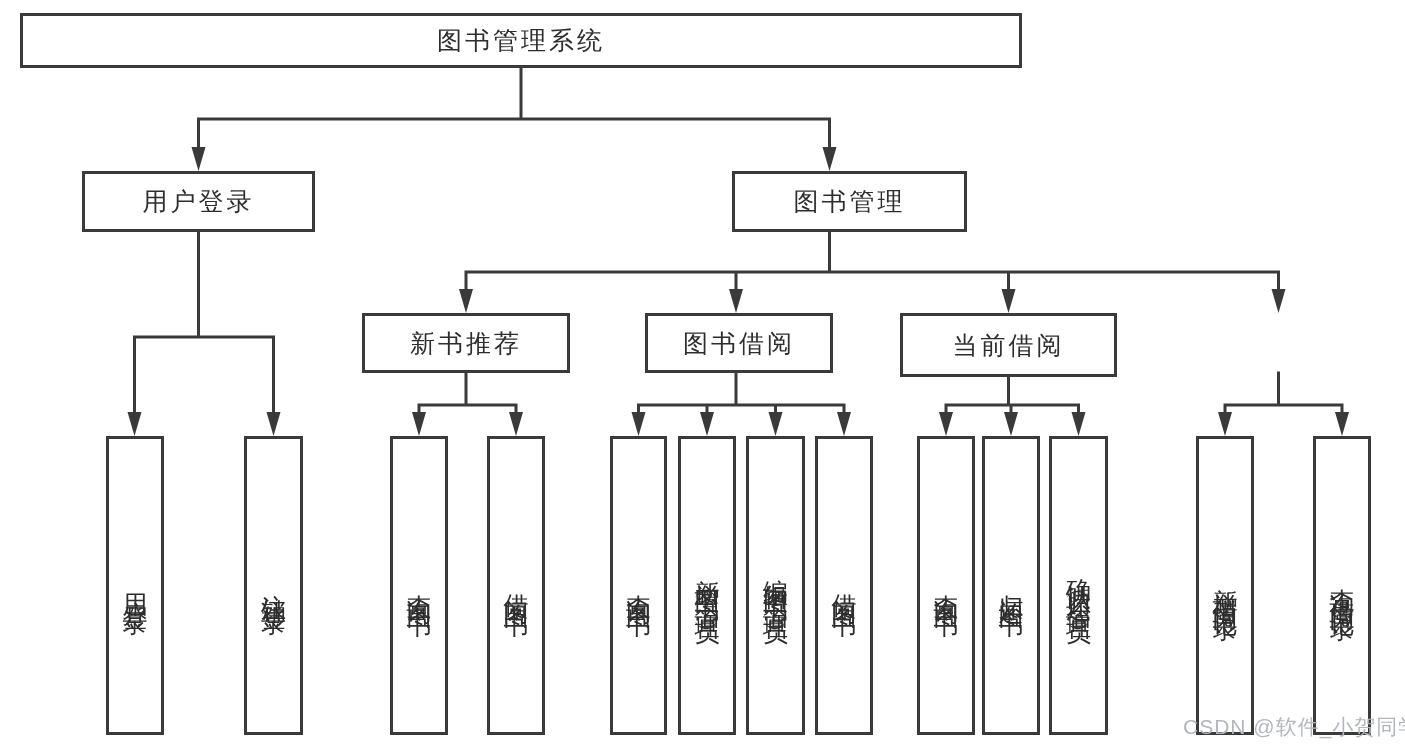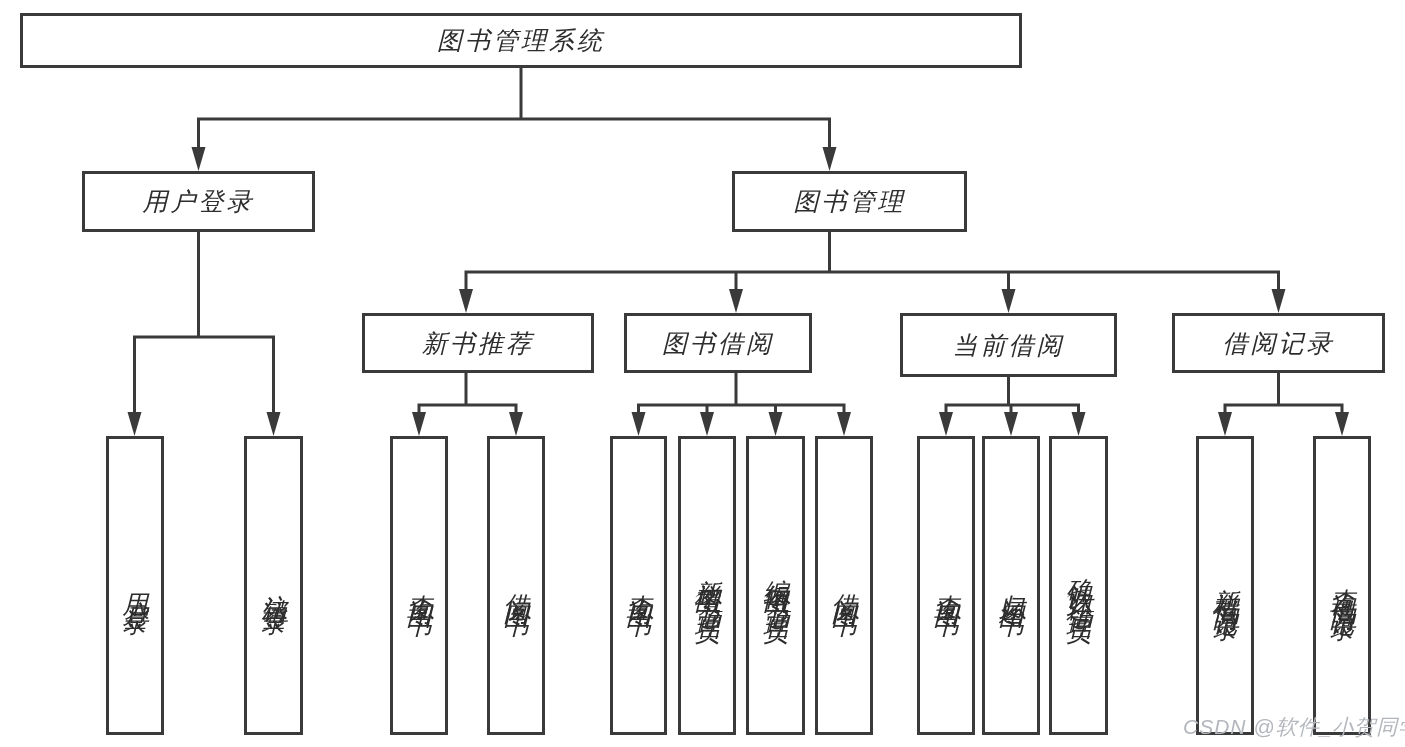--- a/index.html
+++ b/index.html
@@ -7,21 +7,20 @@
     padding: 0;
     background: #ffffff;
     font-family: "Liberation Sans", "DejaVu Sans", sans-serif;
   }
   #canvas {
     position: relative;
     width: 1405px;
     height: 747px;
     background: #ffffff;
     overflow: hidden;
-    font-style: italic;
   }
   #connector-layer {
     position: absolute;
     left: 0;
     top: 0;
     pointer-events: none;
   }
   .node {
     position: absolute;
     box-sizing: border-box;
@@ -92,24 +91,23 @@
              M1071.5,412 L1085.5,412 L1078.5,436 Z
              M1218,412 L1232,412 L1225,436 Z
              M1335,412 L1349,412 L1342,436 Z"></path>
   </svg>
 
   <div class="node" style="left:20px;top:13px;width:1002px;height:55px">图书管理系统</div>
 
   <div class="node" style="left:82px;top:171px;width:233px;height:61px">用户登录</div>
   <div class="node" style="left:732px;top:171px;width:235px;height:61px">图书管理</div>
 
-  <div class="node" style="left:362px;top:313px;width:232px;height:60px">新书推荐</div>
-  <div class="node" style="left:624px;top:313px;width:188px;height:60px">图书借阅</div>
+  <div class="node" style="left:362px;top:313px;width:208px;height:60px">新书推荐</div>
+  <div class="node" style="left:645px;top:313px;width:188px;height:60px">图书借阅</div>
   <div class="node" style="left:900px;top:313px;width:217px;height:64px">当前借阅</div>
-  <div class="node" style="left:1172px;top:313px;width:213px;height:60px">借阅记录</div>
 
   <div class="node leaf" style="left:106px;top:436px;width:58px;height:299px">
     <span class="vtext">用户登录</span>
   </div>
   <div class="node leaf" style="left:244px;top:436px;width:59px;height:299px">
     <span class="vtext">注销登录</span>
   </div>
 
   <div class="node leaf" style="left:390px;top:436px;width:58px;height:299px">
     <span class="vtext">查询图书</span>

